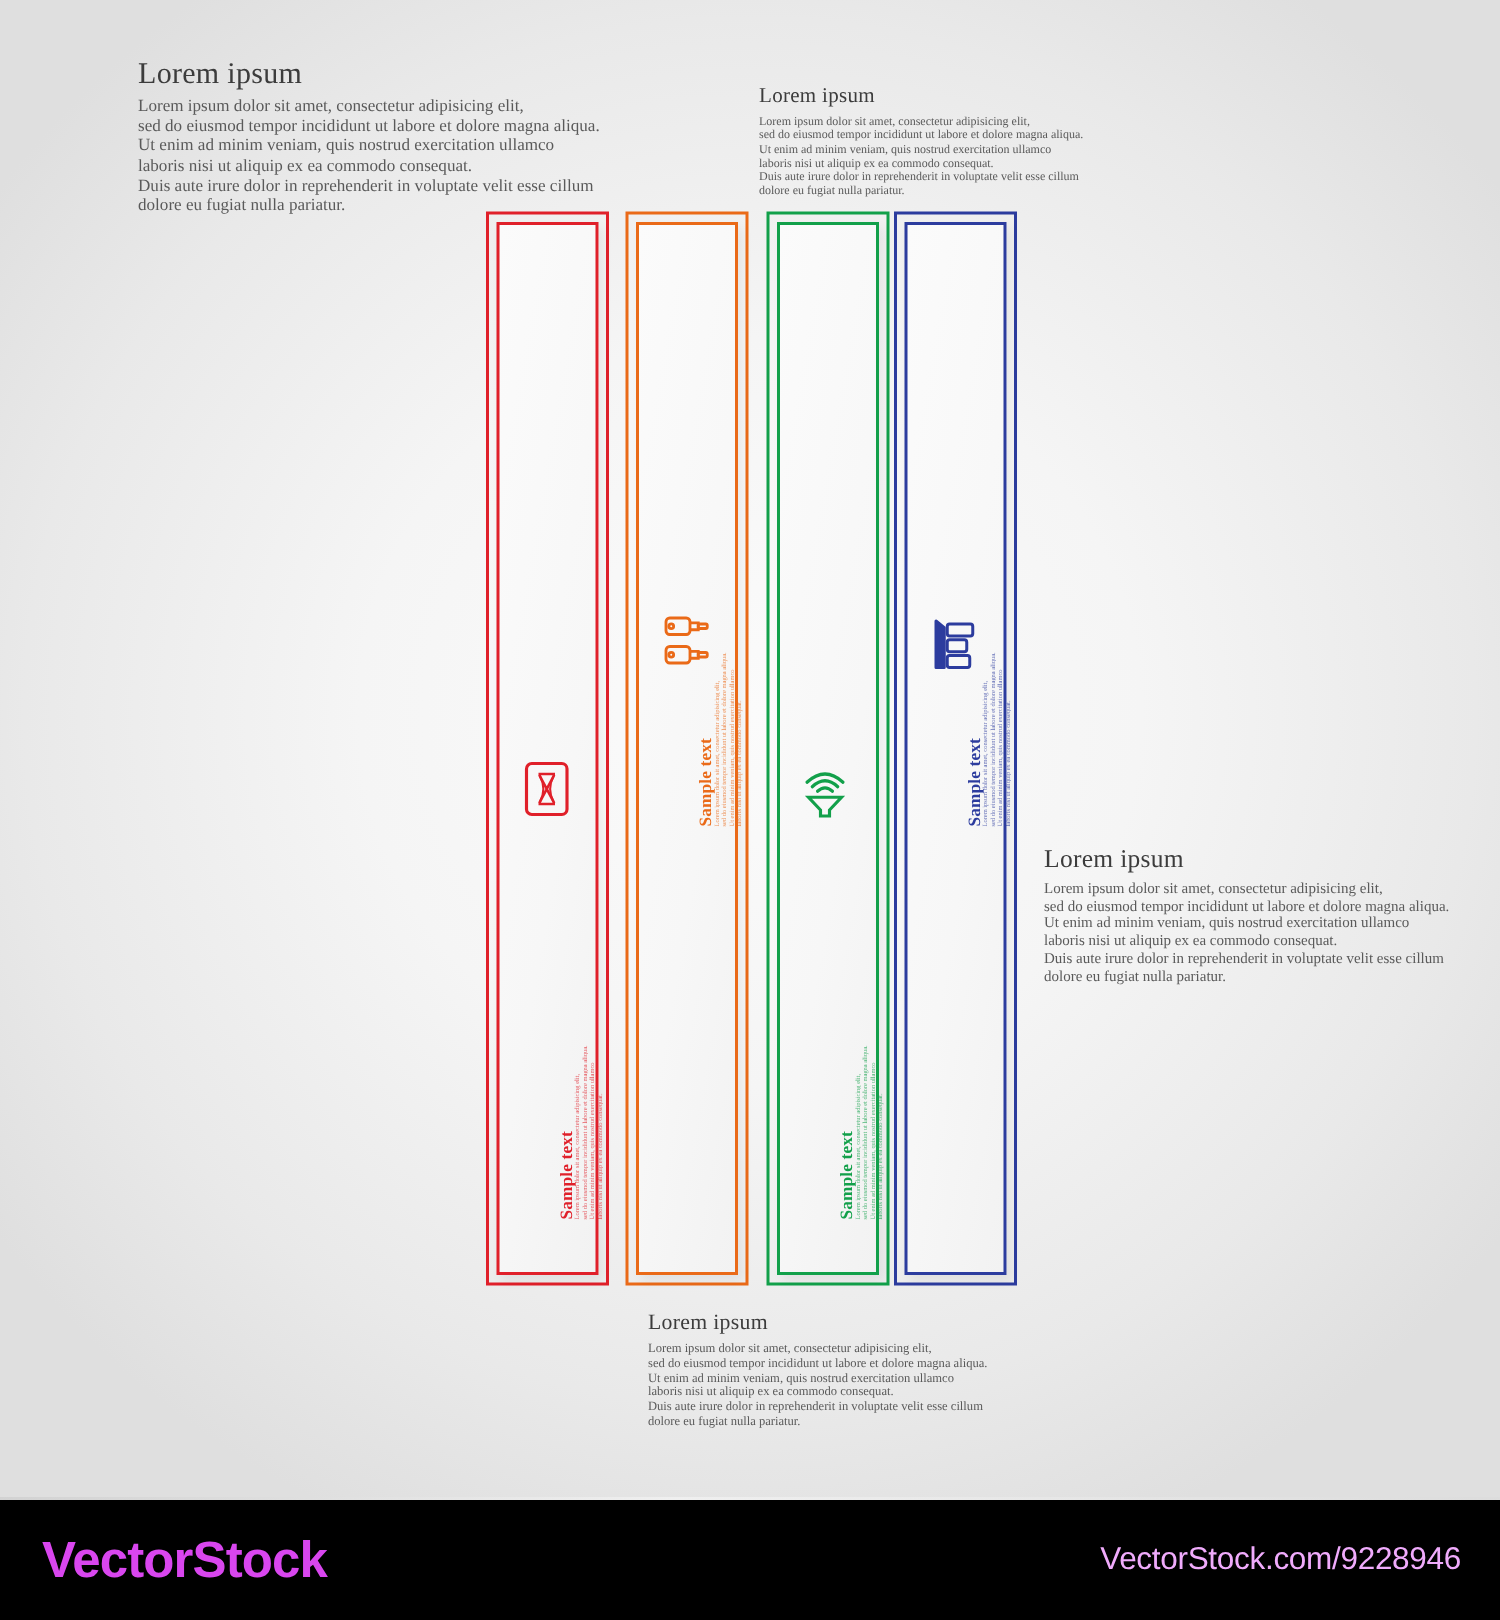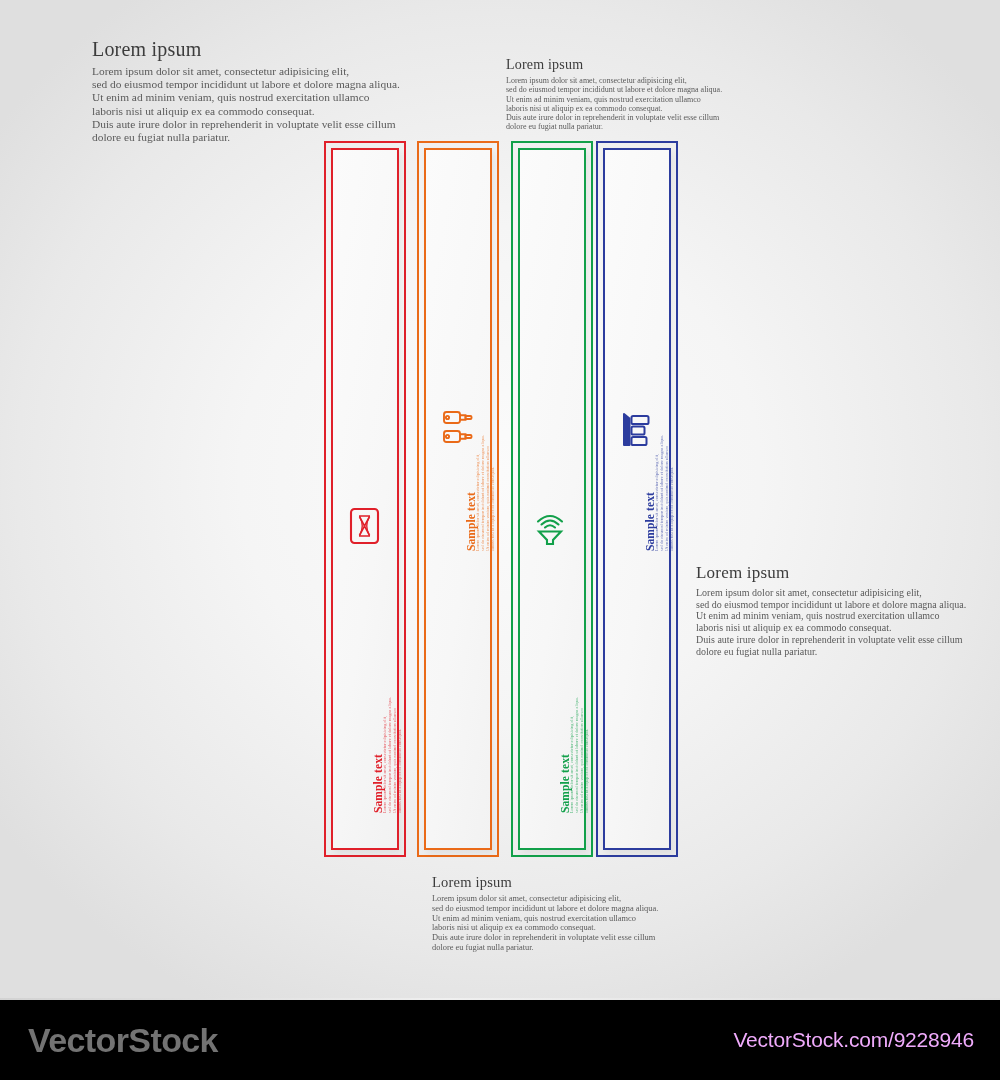--- a/index.html
+++ b/index.html
@@ -115,21 +115,21 @@
   
   #footer {
     position:absolute;
     left:0; bottom:0;
     width:1000px; height:80px;
     background:#000;
   }
   #footer .brand {
     position:absolute;
     left:28px; top:21px;
-    color:#737373;
+    color:#d946ef;
     font-family:"Liberation Sans", sans-serif;
     font-size:34px;
     font-weight:700;
     letter-spacing:-.6px;
     text-align:center;
   }
   #footer .url {
     position:absolute;
     right:26px; top:28px;
     color:#f0abfc;

